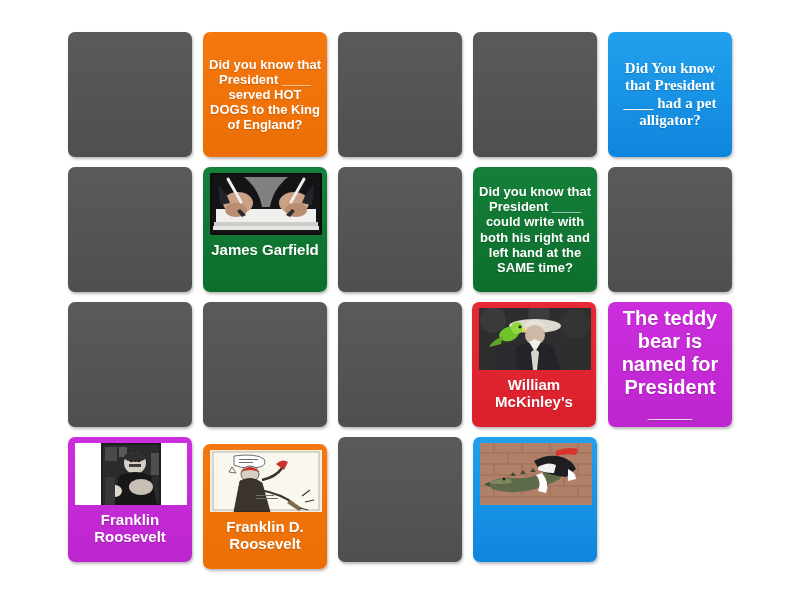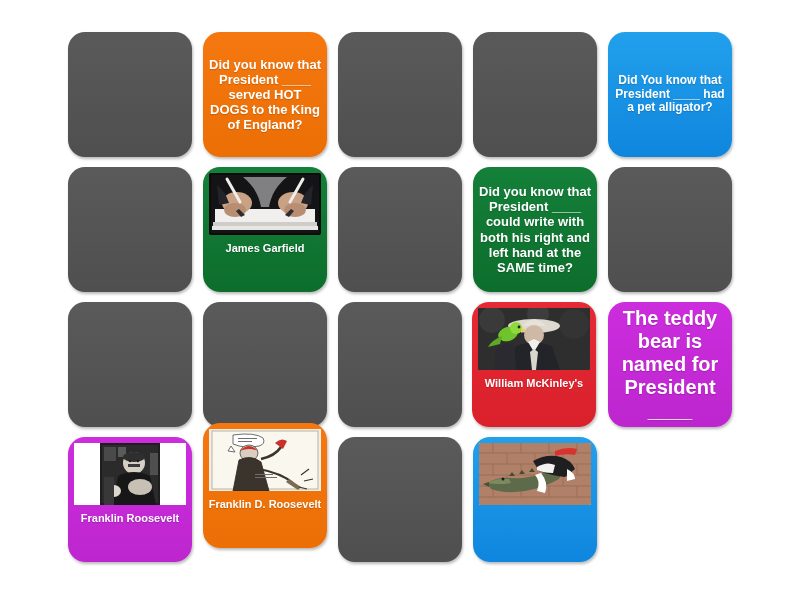--- a/index.html
+++ b/index.html
@@ -16,25 +16,25 @@
     position: relative;
     width: 800px;
     height: 600px;
     background: #ffffff;
   }
 
   .tile {
     position: absolute;
     width: 124px;
     height: 125px;
-    border-radius: 17px;
+    border-radius: 7px;
     box-sizing: border-box;
     display: flex;
     flex-direction: column;
-    align-items: center;
+    align-items: flex-end;
     justify-content: center;
     overflow: hidden;
     box-shadow: 1px 2px 3px rgba(0,0,0,0.28);
   }
 
   .tile.hidden-tile {
     background: #565656;
     background-image: linear-gradient(to bottom, #5a5a5a 0%, #4f4f4f 100%);
   }
 
@@ -64,21 +64,21 @@
     background: #ffffff;
     position: relative;
     overflow: hidden;
     flex: 0 0 auto;
   }
 
   .card-label {
     color: #ffffff;
     font-weight: bold;
     text-align: center;
-    font-size: 11px;
+    font-size: 15px;
     line-height: 1.12;
     margin-top: 7px;
     width: 100%;
     text-shadow: 0 1px 1px rgba(0,0,0,0.2);
   }
 
   
   .art { width: 100%; height: 100%; display: block; }
 
   
@@ -92,21 +92,21 @@
 <body>
 
 <div id="board">
     <div class="tile hidden-tile" style="left: 68px; top: 32px;"></div>
     <div class="tile c-orange text-tile" style="left: 203px; top: 32px;">
       <div class="tile-text" style="font-size: 13px;">Did you know that President ____ served HOT DOGS to the King of England?</div>
     </div>
     <div class="tile hidden-tile" style="left: 338px; top: 32px;"></div>
     <div class="tile hidden-tile" style="left: 473px; top: 32px;"></div>
     <div class="tile c-blue text-tile" style="left: 608px; top: 32px;">
-      <div class="tile-text" style="font-size: 12px;">Did You know that President ____ had a pet alligator?</div>
+      <div class="tile-text" style="font-size: 15px; font-family: Liberation Serif, serif;">Did You know that President ____ had a pet alligator?</div>
     </div>
     <div class="tile hidden-tile" style="left: 68px; top: 167px;"></div>
     <div class="tile c-green card-tile" style="left: 203px; top: 167px;">
       <div class="thumb">
     <svg class="art" viewBox="0 0 112 62" preserveAspectRatio="none">
       <rect width="112" height="62" fill="#0b0b0d"></rect>
       <rect x="2" y="2" width="108" height="58" fill="#141417"></rect>
       <path d="M34 4 C44 12 50 22 52 34 L60 34 C62 22 68 12 78 4 Z" fill="#d8d8dc" opacity="0.55"></path>
       <rect x="6" y="36" width="100" height="16" fill="#f0efee"></rect>
       <rect x="4" y="49" width="104" height="5" fill="#cfcdca"></rect>
@@ -189,21 +189,21 @@
       <circle cx="64" cy="18" r="1.3" fill="#1c1c1c"></circle>
       <path d="M44 33 q16 -8 32 0 l6 29 -44 0 z" fill="#171717"></path>
       <ellipse cx="66" cy="44" rx="12" ry="8" fill="#c8c0b5"></ellipse>
       <ellipse cx="40" cy="48" rx="7" ry="6" fill="#ded7cd"></ellipse>
       <rect x="30" y="34" width="10" height="28" fill="#383838"></rect>
       <rect x="76" y="10" width="8" height="22" fill="#4f4f4f"></rect>
     </svg>
       </div>
       <div class="card-label">Franklin Roosevelt</div>
     </div>
-    <div class="tile c-orange card-tile" style="left: 203px; top: 423px;">
+    <div class="tile c-orange card-tile" style="left: 203px; top: 444px;">
       <div class="thumb">
     <svg class="art" viewBox="0 0 112 62" preserveAspectRatio="none">
       <rect width="112" height="62" fill="#f3efe6"></rect>
       <rect x="3" y="2" width="106" height="58" fill="#faf7ef" stroke="#b9b2a4" stroke-width="1"></rect>
       <path d="M24 6 q22 -3 30 3 q3 6 -4 8 q-14 3 -26 -2 z" fill="#ffffff" stroke="#4a4a4a" stroke-width="0.8"></path>
       <g fill="#6d6d6d">
         <rect x="29" y="9" width="19" height="1"></rect>
         <rect x="29" y="12" width="14" height="1"></rect>
       </g>
       <path d="M22 17 l4 6 -7 -1 z" fill="#ffffff" stroke="#4a4a4a" stroke-width="0.8"></path>

